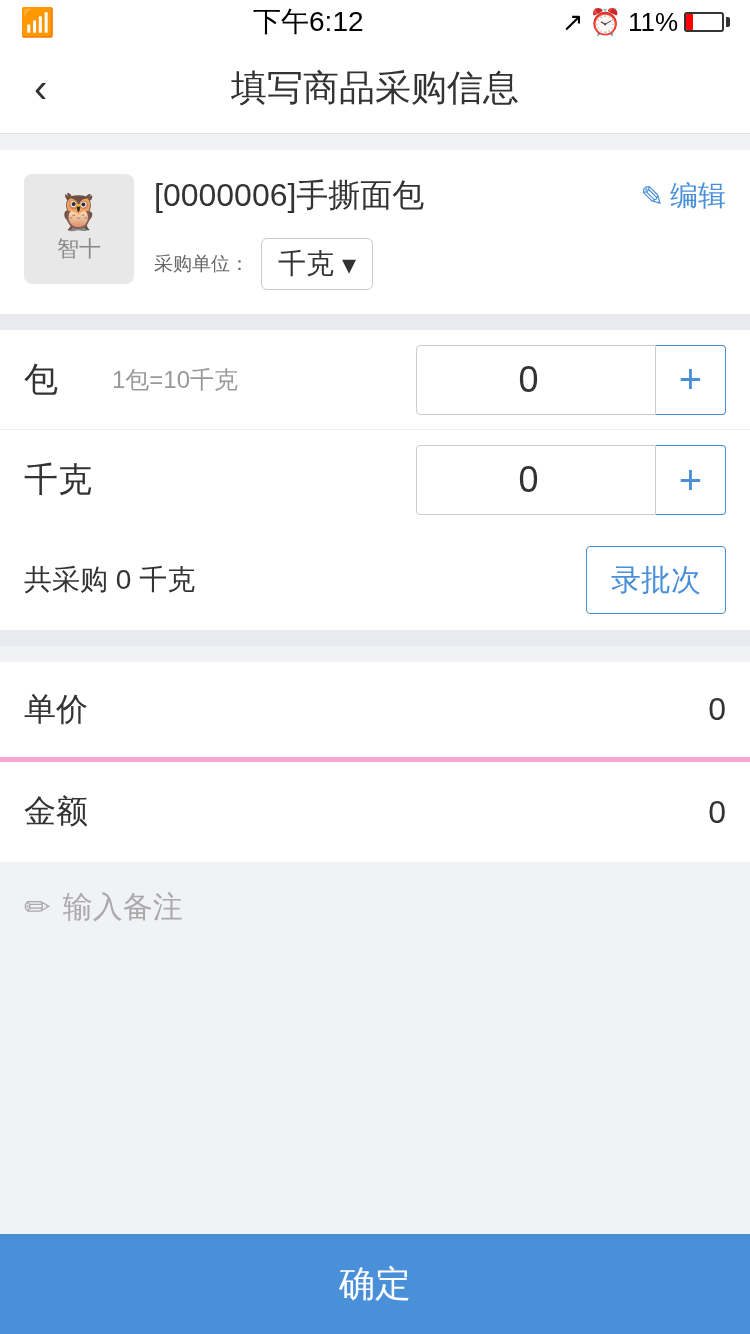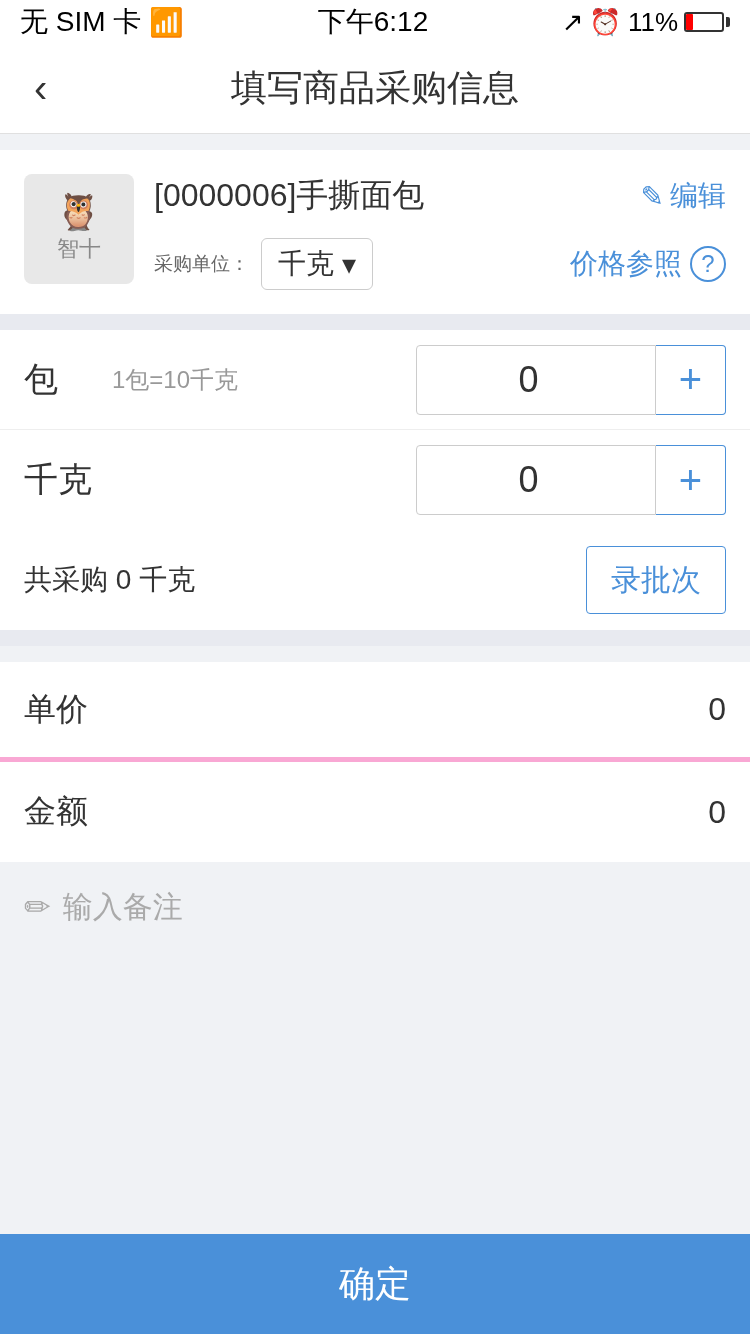--- a/index.html
+++ b/index.html
@@ -300,21 +300,20 @@
       font-size: 36px;
       color: #fff;
       font-weight: 500;
     }
   </style>
 </head>
 <body>
 
 <div class="status-bar">
   <div class="status-left">
-    <span>无 SIM 卡</span>
     <span>📶</span>
   </div>
   <div class="status-center">下午6:12</div>
   <div class="status-right">
     <span>↗</span>
     <span>⏰</span>
     <span>11%</span>
     <div class="battery">
       <div class="battery-body">
         <div class="battery-fill"></div>
@@ -349,24 +348,20 @@
       </div>
     </div>
     <div class="unit-row">
       <div style="display:flex;align-items:center;">
         <span class="unit-label">采购单位：</span>
         <div class="unit-select">
           <span>千克</span>
           <span>▾</span>
         </div>
       </div>
-      <div class="price-ref">
-        <span>价格参照</span>
-        <span style="width:36px;height:36px;border-radius:50%;border:2px solid #4a90d9;display:inline-flex;align-items:center;justify-content:center;font-size:24px;">?</span>
-      </div>
     </div>
   </div>
 </div>
 
 <div class="separator"></div>
 
 <div class="input-section">
 
   <div class="input-row">
     <span class="input-label">包</span>

